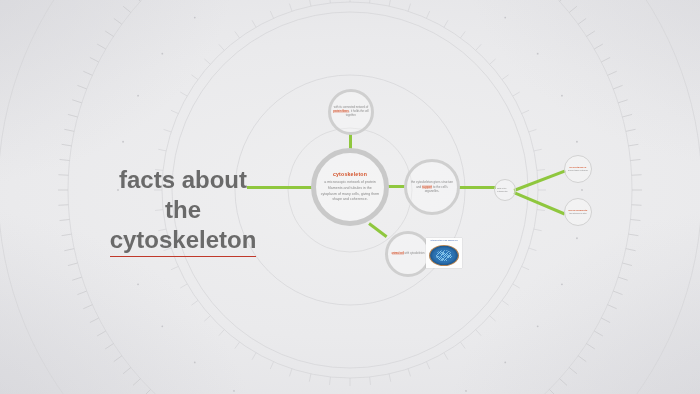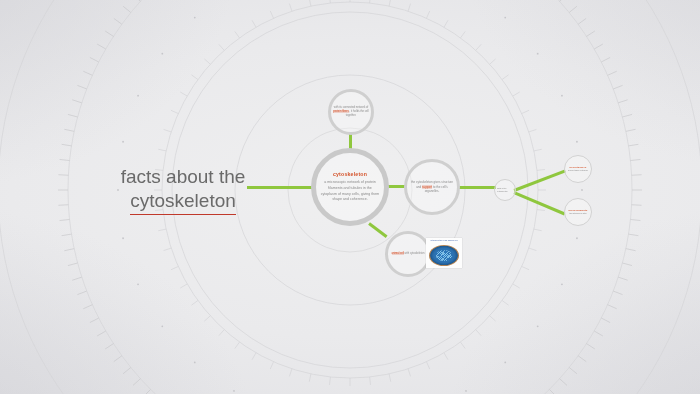--- a/index.html
+++ b/index.html
@@ -160,23 +160,24 @@
   .leaf .n-title { font-size: 2.3px; margin-bottom: 1px; }
   .leaf .n-body  { font-size: 2.0px; line-height: 1.6; width: 22px; }
 
   
   #main-title {
     position: absolute;
     left: 108px;
     top: 165px;
     width: 150px;
     color: #6a6a6a;
-    font-size: 19px;
+    font-size: 24px;
     line-height: 1.25;
     text-align: center;
+    font-weight: bold;
   }
   #main-title .l1 { display: block; }
   #main-title .l2 {
     display: inline-block;
     border-bottom: 1.2px solid #c0392b;
     padding-bottom: 1px;
   }
 </style>
 </head>
 <body>

